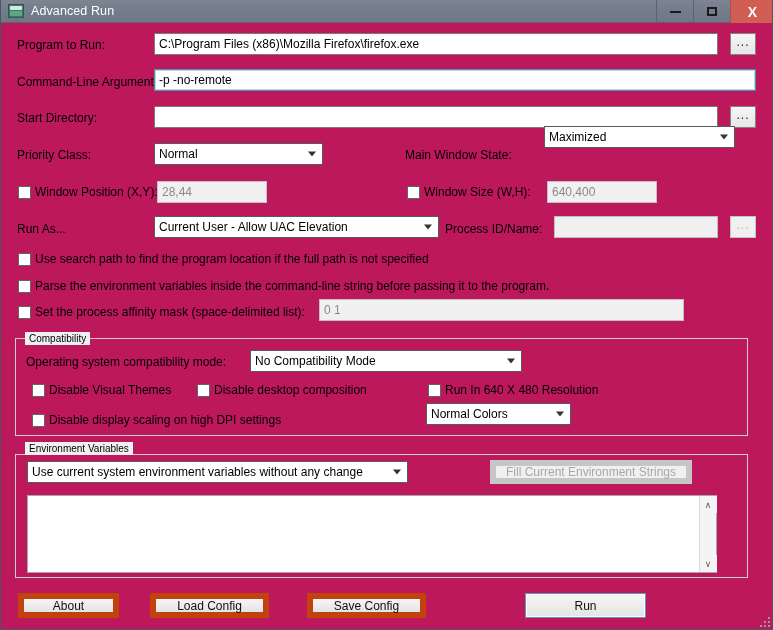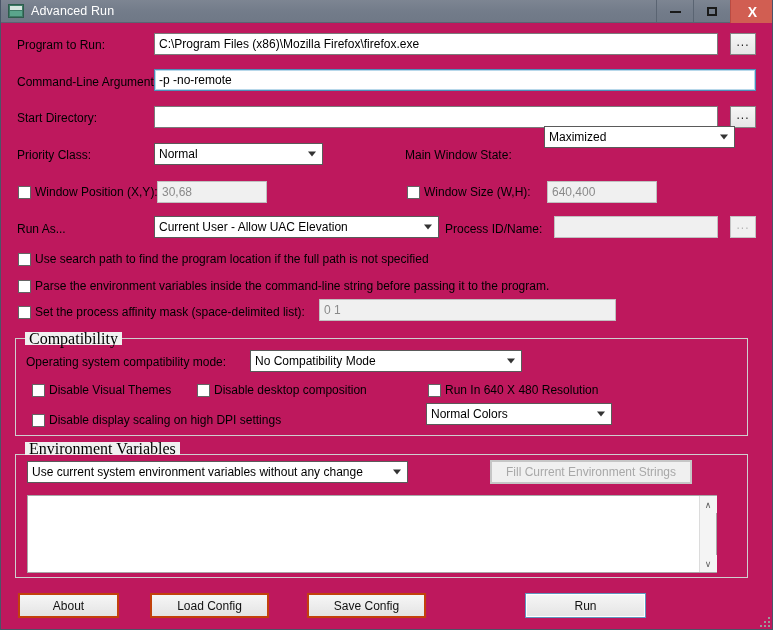--- a/index.html
+++ b/index.html
@@ -195,35 +195,34 @@
 
   
   .group {
     position: absolute;
     box-sizing: border-box;
     border: 1px solid #cfcfcf;
     background: transparent;
   }
   .group-title {
     position: absolute;
-    font-size: 16px;
+    font-size: 10px;
     color: #000;
     background: #f0f0f0;
     padding: 0 4px;
     white-space: nowrap;
     line-height: 13px;
-    font-family: Liberation Serif, serif;
   }
 
   
   .btn {
     position: absolute;
     box-sizing: border-box;
     background: linear-gradient(to bottom, #f6f6f6 0%, #ededed 50%, #e4e4e4 100%);
-    border: 2px solid #c2410c;
+    border: 6px solid #c2410c;
     font-size: 12px;
     color: #101010;
     display: flex;
     align-items: center;
     justify-content: center;
     height: 25px;
     white-space: nowrap;
   }
   .btn.disabled {
     color: #a8a8a8;
@@ -317,21 +316,21 @@
   <div class="lbl" style="left:404px; top:148px;">Main Window State:</div>
   <div class="combo" style="left:543px; top:126px; width:191px;">
     <span>Maximized</span>
     <span class="arrow"></span>
   </div>
 
   <div class="cbrow" style="left:17px; top:185px;">
     <span class="cbox"></span>
     <span>Window Position (X,Y):</span>
   </div>
-  <div class="tfield disabled" style="left:156px; top:181px; width:110px;">30,68</div>
+  <div class="tfield disabled" style="left:156px; top:181px; width:110px;">28,44</div>
 
   <div class="cbrow" style="left:406px; top:185px;">
     <span class="cbox"></span>
     <span>Window Size (W,H):</span>
   </div>
   <div class="tfield disabled" style="left:546px; top:181px; width:110px;">640,400</div>
 
   <div class="lbl" style="left:16px; top:222px;">Run As...</div>
   <div class="combo" style="left:153px; top:216px; width:285px;">
     <span>Current User - Allow UAC Elevation</span>
@@ -348,21 +347,21 @@
 
   <div class="cbrow" style="left:17px; top:279px;">
     <span class="cbox"></span>
     <span>Parse the environment variables inside the command-line string before passing it to the program.</span>
   </div>
 
   <div class="cbrow" style="left:17px; top:305px;">
     <span class="cbox"></span>
     <span>Set the process affinity mask (space-delimited list):</span>
   </div>
-  <div class="tfield disabled" style="left:318px; top:299px; width:297px;">0 1</div>
+  <div class="tfield disabled" style="left:318px; top:299px; width:365px;">0 1</div>
 
   <div class="group" style="left:14px; top:338px; width:733px; height:98px;"></div>
   <div class="group-title" style="left:24px; top:332px;">Compatibility</div>
 
   <div class="lbl" style="left:25px; top:355px;">Operating system compatibility mode:</div>
   <div class="combo" style="left:249px; top:350px; width:272px;">
     <span>No Compatibility Mode</span>
     <span class="arrow"></span>
   </div>
 
@@ -376,21 +375,21 @@
   </div>
   <div class="cbrow" style="left:427px; top:383px;">
     <span class="cbox"></span>
     <span>Run In 640 X 480 Resolution</span>
   </div>
 
   <div class="cbrow" style="left:31px; top:413px;">
     <span class="cbox"></span>
     <span>Disable display scaling on high DPI settings</span>
   </div>
-  <div class="combo" style="left:425px; top:403px; width:186px;">
+  <div class="combo" style="left:425px; top:403px; width:145px;">
     <span>Normal Colors</span>
     <span class="arrow"></span>
   </div>
 
   <div class="group" style="left:14px; top:454px; width:733px; height:124px;"></div>
   <div class="group-title" style="left:24px; top:442px;">Environment Variables</div>
 
   <div class="combo" style="left:26px; top:461px; width:381px;">
     <span>Use current system environment variables without any change</span>
     <span class="arrow"></span>

